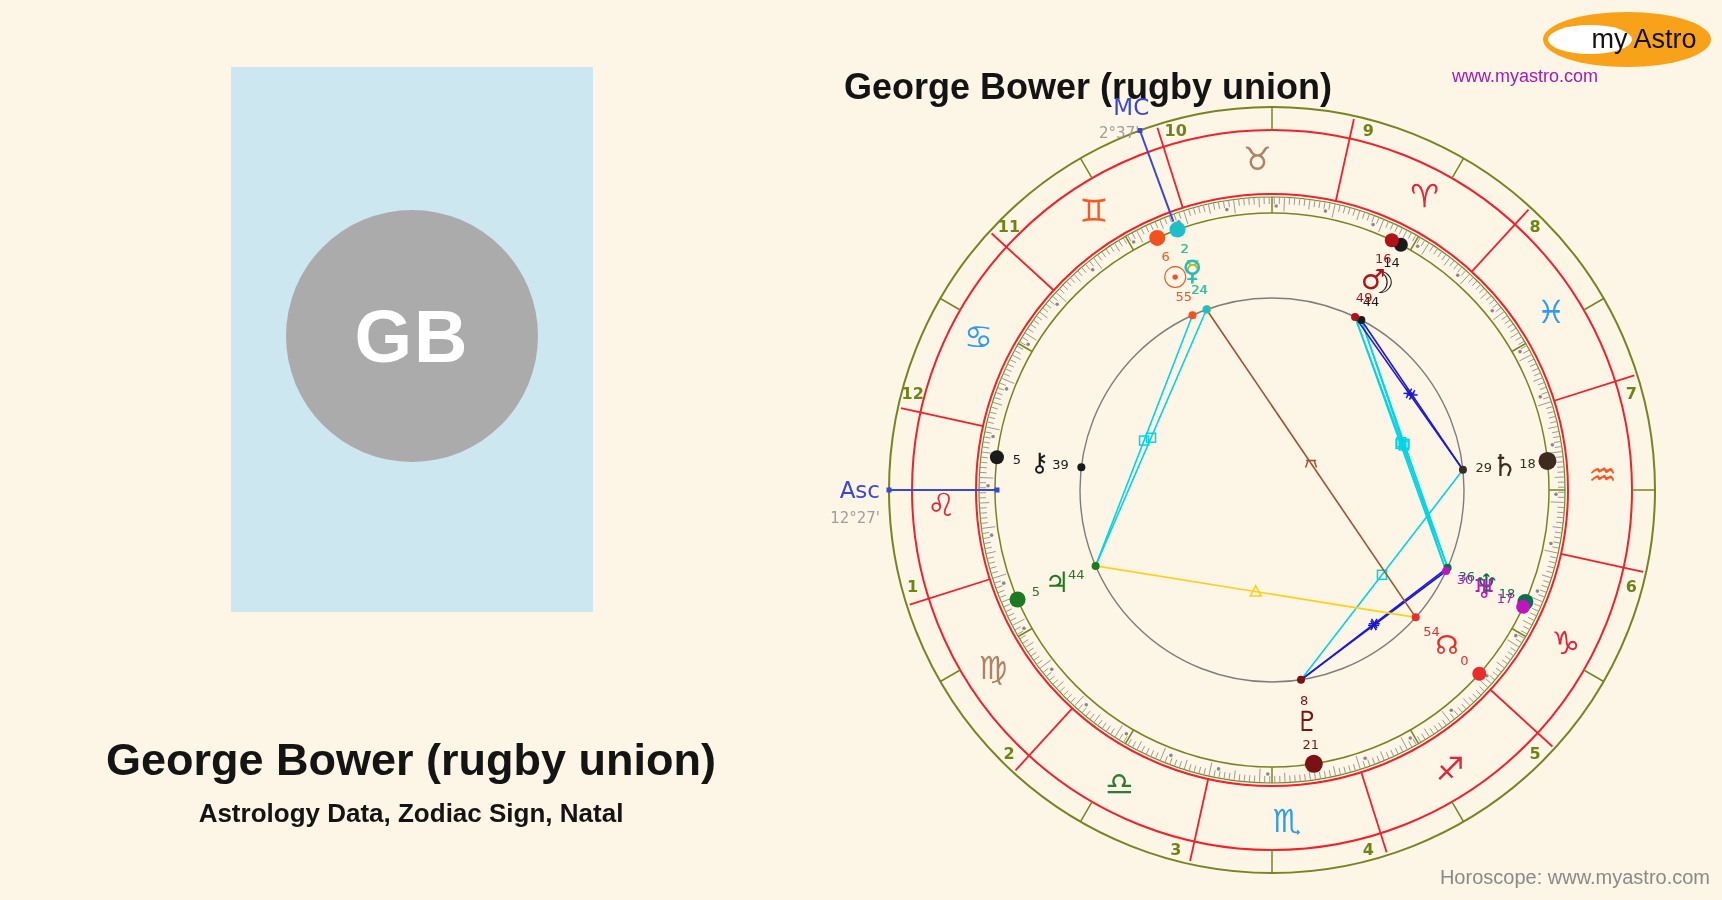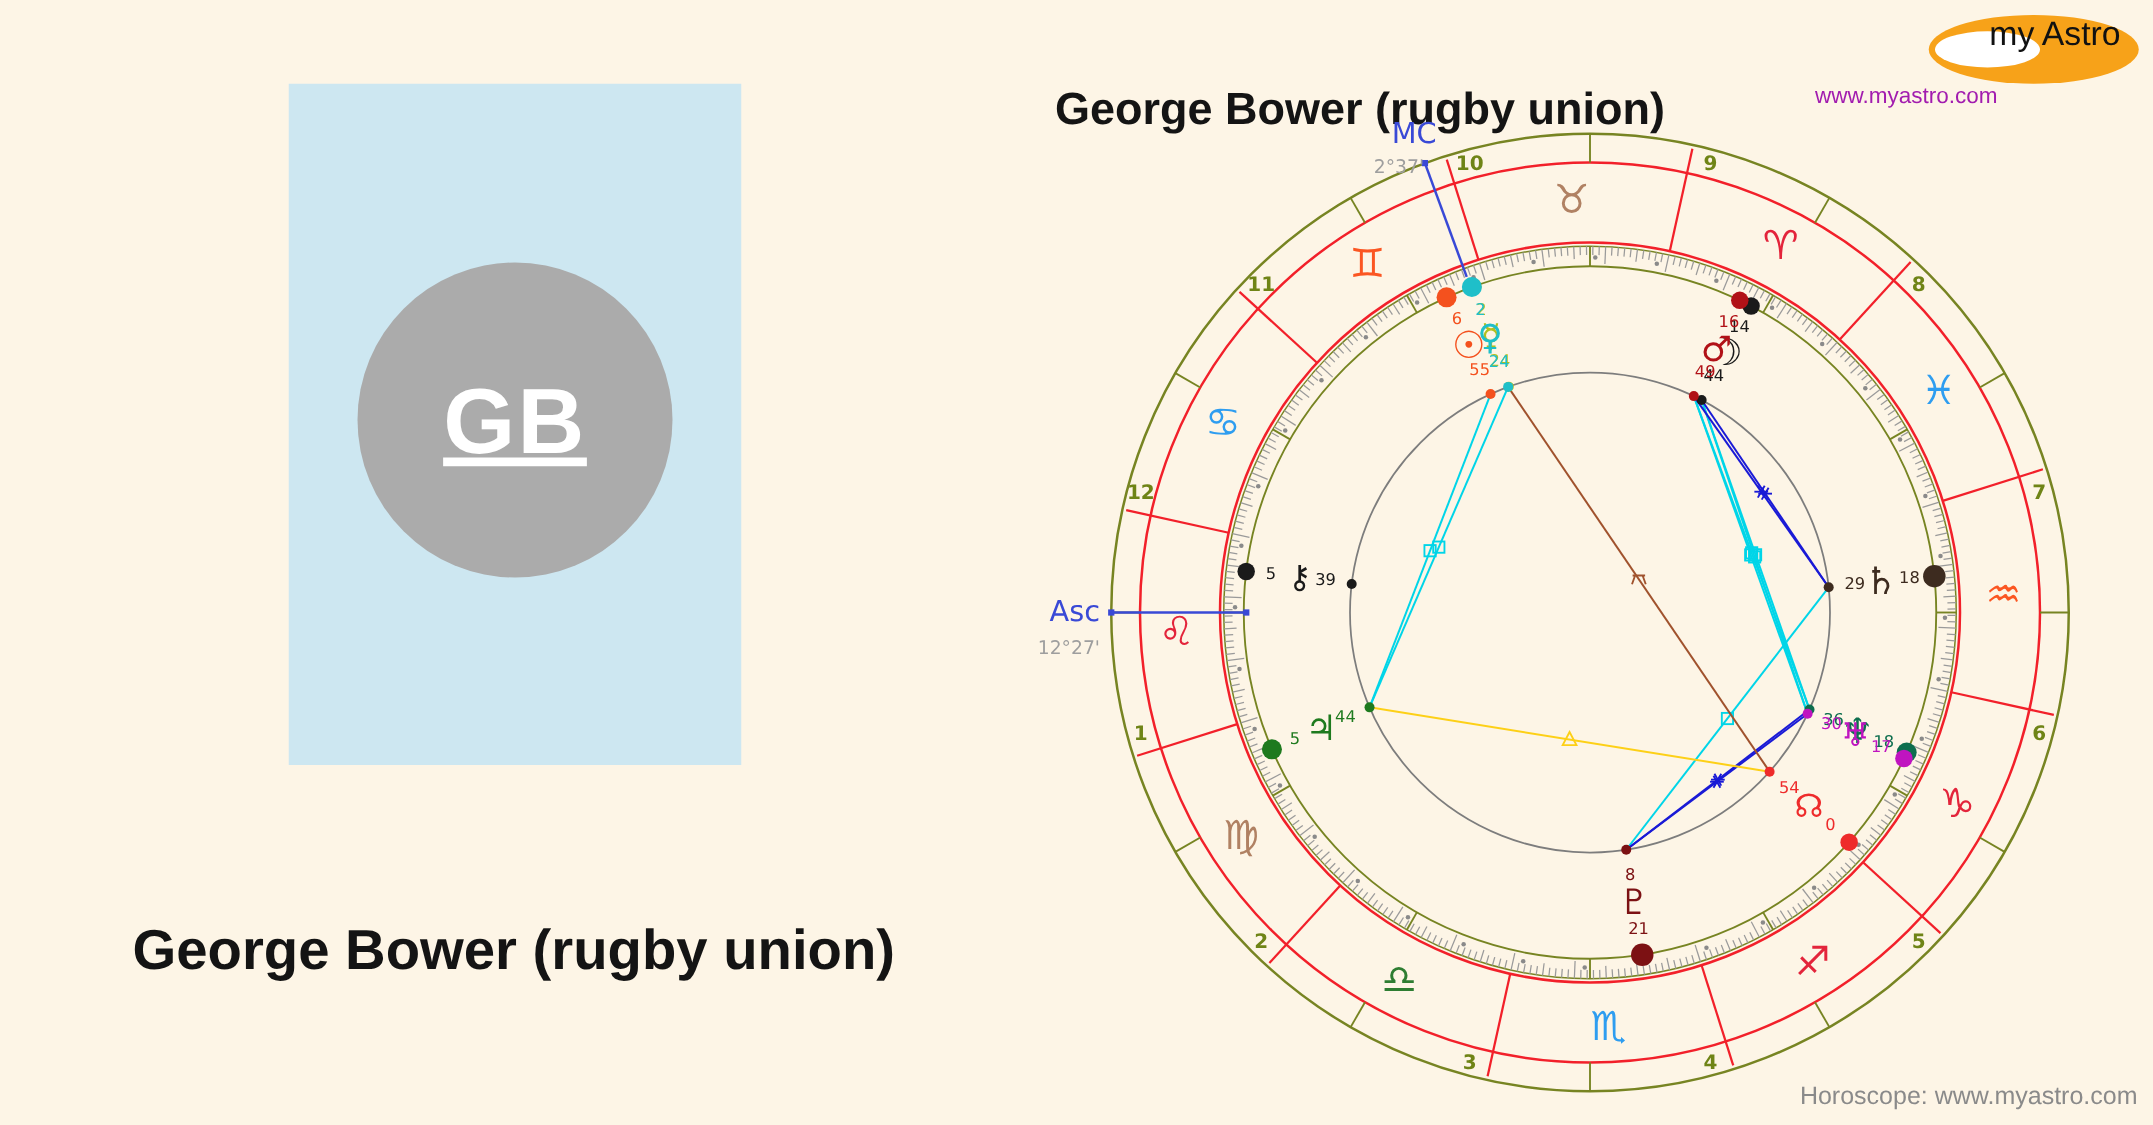--- a/index.html
+++ b/index.html
@@ -3,46 +3,46 @@
 <meta charset="utf-8">
 <style>
   html,body{margin:0;padding:0;}
   body{width:1722px;height:900px;background:#fdf5e6;position:relative;overflow:hidden;
        font-family:"Liberation Sans",sans-serif;}
   .abs{position:absolute;}
   
   .photo{left:231px;top:67px;width:362px;height:545px;background:#cde7f1;}
   .avatar{left:55px;top:143px;width:252px;height:252px;border-radius:50%;background:#ababab;
           display:flex;align-items:center;justify-content:center;}
-  .initials{color:#ffffff;font-weight:bold;font-size:74px;letter-spacing:2px;text-decoration:underline;}
+  .initials{color:#ffffff;font-weight:bold;font-size:74px;letter-spacing:2px;}
   .page-title{left:0;top:704px;width:822px;text-align:center;font-size:45px;font-weight:bold;
               color:#141414;line-height:52px;}
   .page-subtitle{left:0;top:772px;width:822px;text-align:center;font-size:26px;font-weight:bold;
                  color:#141414;line-height:31px;}
   
   .chart-title{left:844px;top:36px;font-size:36px;font-weight:bold;color:#141414;}
   .logo{left:1543px;top:12px;width:168px;height:55px;background:#f7a219;border-radius:50%;
-        display:flex;justify-content:center;}
+        display:flex;align-items:center;justify-content:center;}
   .logo-white{position:absolute;left:5px;top:13px;width:84px;height:29px;background:#ffffff;
               border-radius:50%;}
   .logo-text{position:relative;font-size:27px;color:#111111;padding-left:34px;white-space:pre;}
   .logo-url{left:1452px;top:66px;width:250px;text-align:left;font-size:18px;color:#a21caf;}
   .copyright{right:12px;top:866px;font-size:20px;color:#8a8a8a;}
   svg text{font-family:"DejaVu Sans",sans-serif;}
 </style>
 </head>
 <body>
 
 <div class="abs photo">
   <div class="abs avatar">
     <span class="initials">GB</span>
   </div>
 </div>
 <h1 class="abs page-title">George Bower (rugby union)</h1>
-<p class="abs page-subtitle"><br></p>
+<p class="abs page-subtitle"><span>Astrology Data, Zodiac Sign, Natal</span><br></p>
 
 <h2 class="abs chart-title">George Bower (rugby union)</h2>
 
 <div class="abs logo">
   <span class="logo-white"></span>
   <span class="logo-text"><span>my</span> <span>Astro</span></span>
 </div>
 <div class="abs logo-url">www.myastro.com</div>
 
 <svg id="wheel" class="abs" style="left:760px;top:80px" width="962" height="820">

